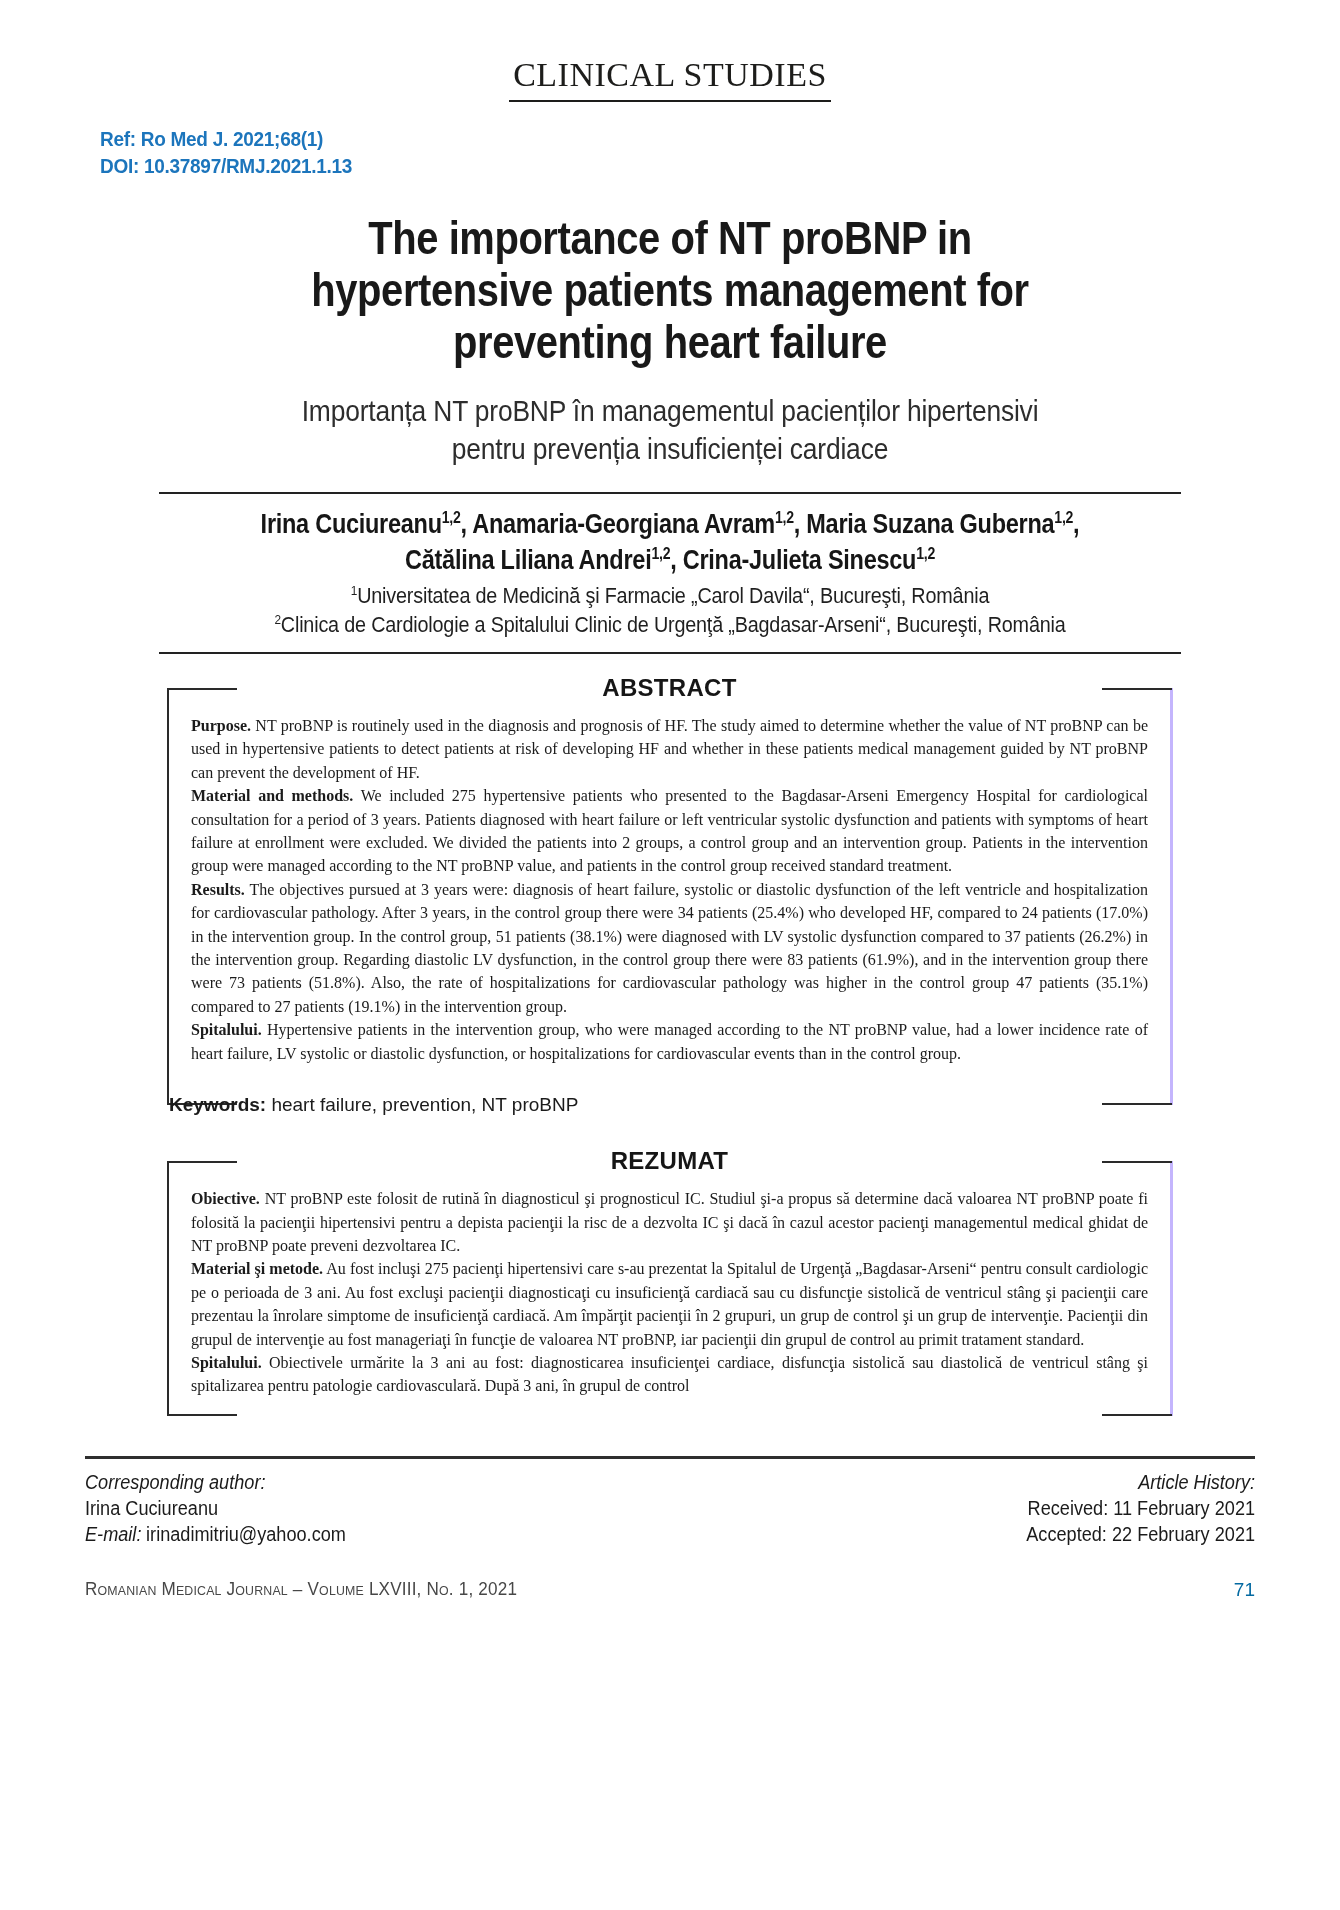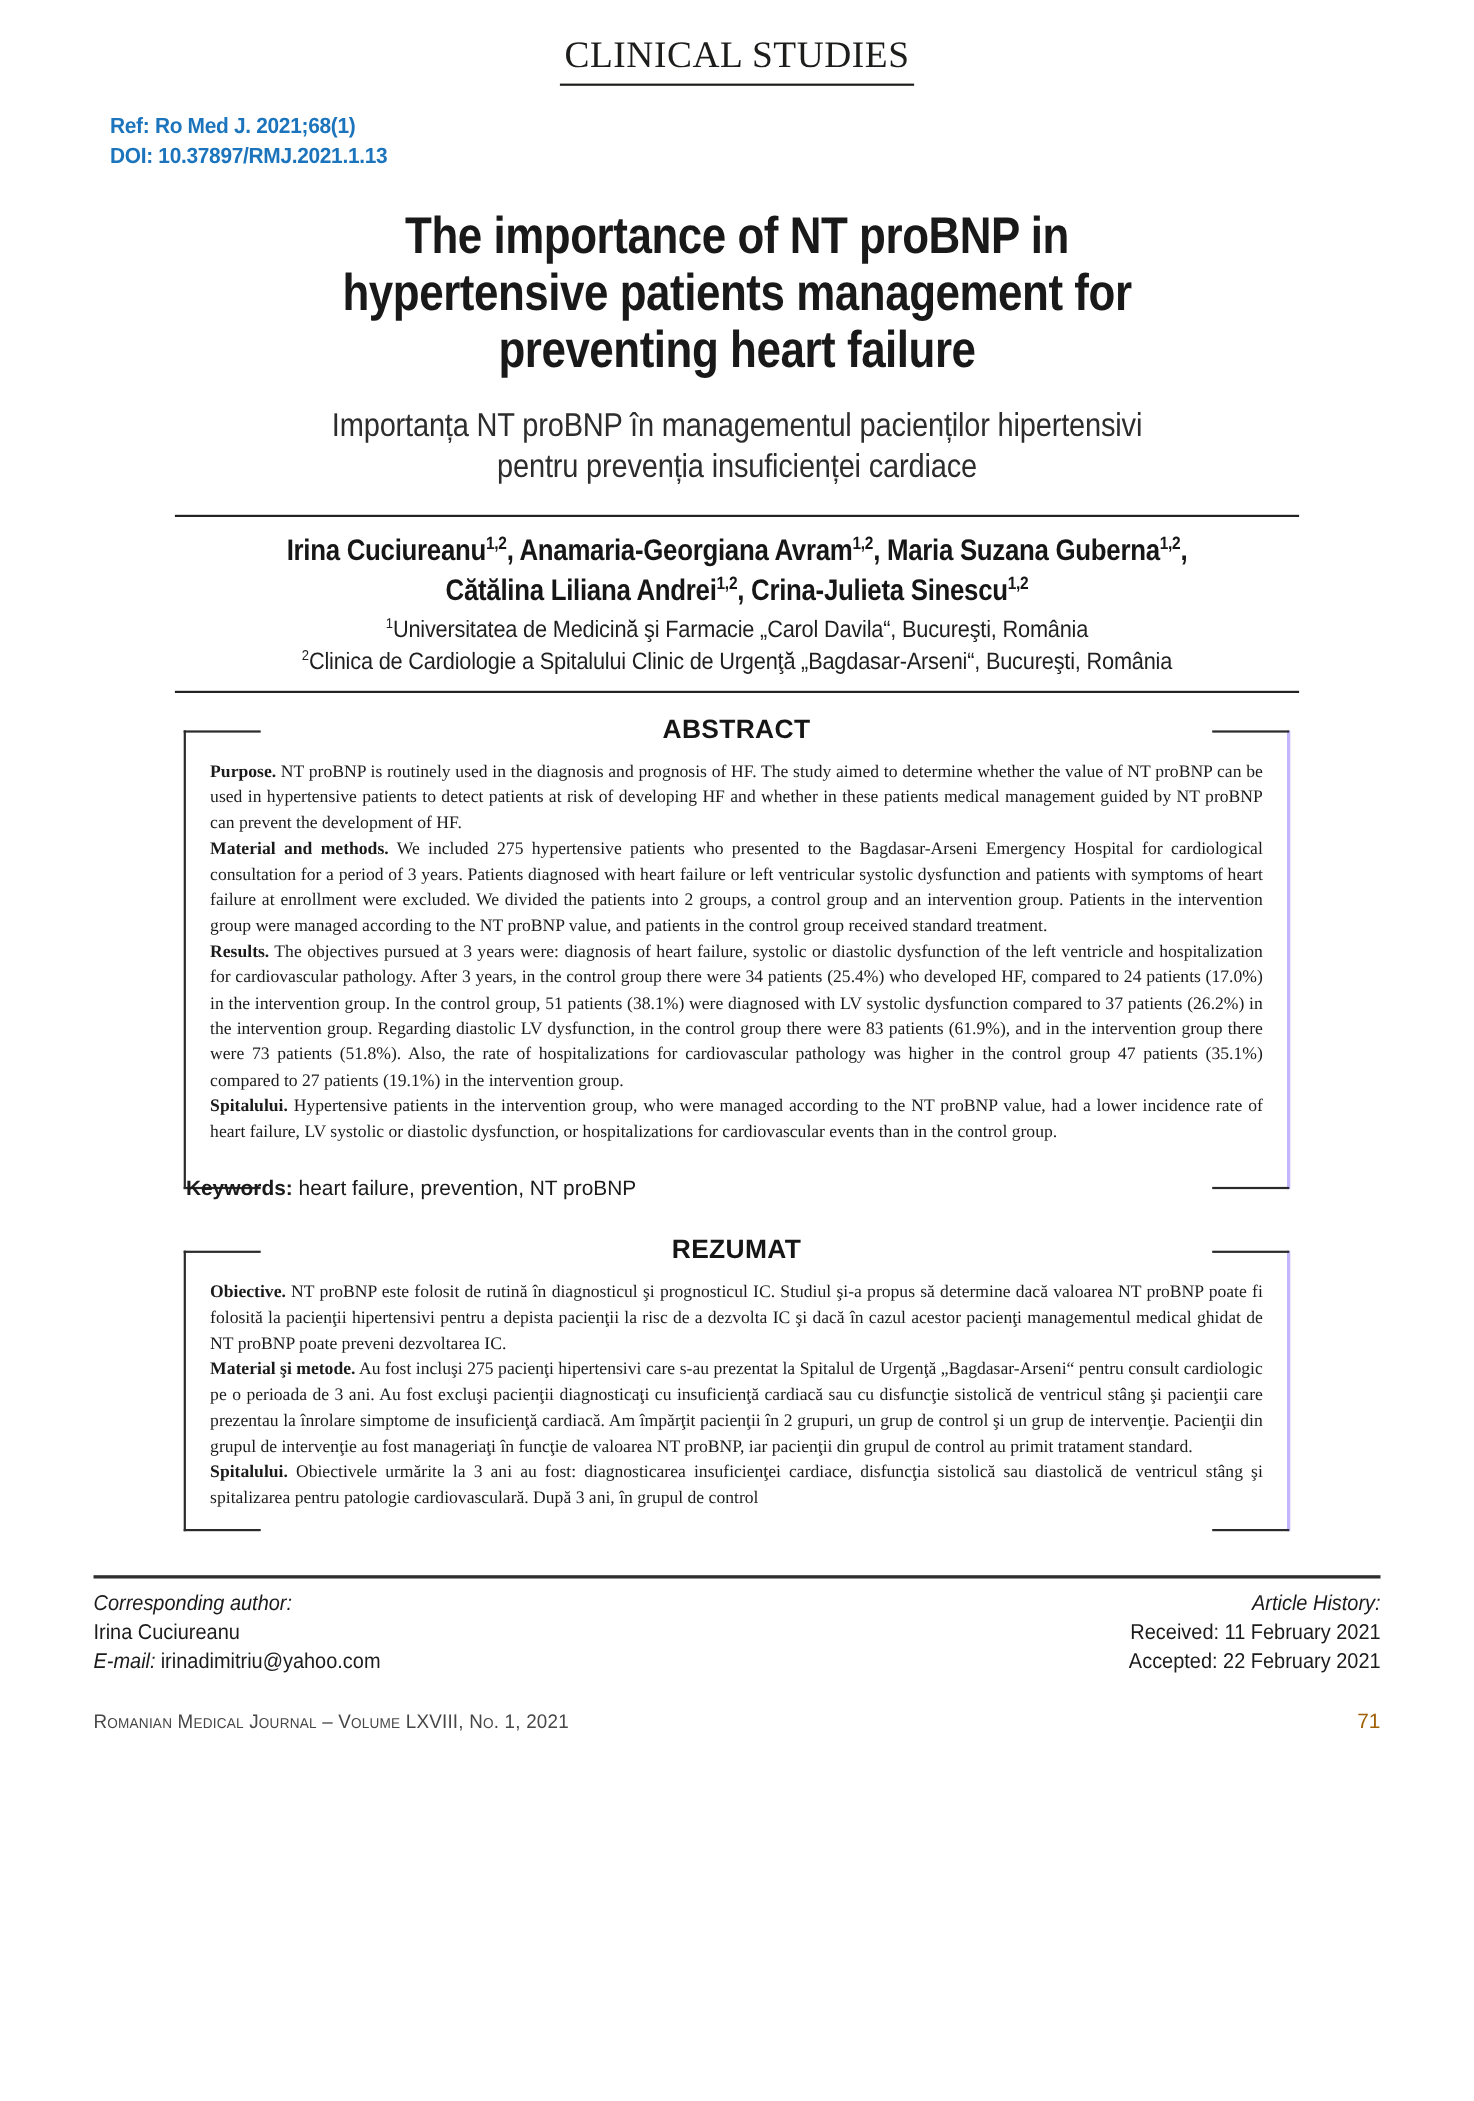--- a/index.html
+++ b/index.html
@@ -6,21 +6,21 @@
   .page{
     position:relative;
     width:1340px;height:1910px;
     background:#ffffff;
     overflow:hidden;
     font-family:"Liberation Sans", sans-serif;
     color:#1b1b1b;
     box-sizing:border-box;
   }
   
-  .banner-wrap{padding-top:32px;text-align:center;}
+  .banner-wrap{padding-top:56px;text-align:center;}
   .banner{
     display:inline-block;
     font-family:"Liberation Serif", serif;
     font-size:34px;letter-spacing:0.5px;color:#1d1d1b;
     border-bottom:2px solid #1d1d1b;padding:0 4px 6px 4px;
   }
   .ref-block{margin:24px 0 0 100px;}
   .ref-line{
     font-size:20px;font-weight:bold;line-height:27px;
     letter-spacing:-0.3px;color:#1c75bc;
@@ -83,21 +83,21 @@
   .footer-cols{display:flex;justify-content:space-between;width:1170px;margin:10px auto 16px auto;}
   .fc-left{font-size:19.5px;line-height:26px;transform:scaleX(0.93);transform-origin:0 0;}
   .fc-right{text-align:right;font-size:19.5px;line-height:26px;transform:scaleX(0.93);transform-origin:100% 0;}
   .italic{font-style:italic;}
   .email-value{margin-left:5px;}
   .footer-bottom{display:flex;justify-content:space-between;align-items:flex-start;width:1170px;margin:32px auto 0 auto;}
   .journal-line{
     font-variant:small-caps;font-size:18px;letter-spacing:0.2px;color:#474747;
     transform:scaleX(0.95);transform-origin:0 100%;
   }
-  .page-num{font-size:19px;color:#a16207;}
+  .page-num{font-size:19px;color:#0369a1;}
 </style>
 </head>
 <body>
 
 <div class="page">
 
   <div class="banner-wrap">
     <span class="banner">CLINICAL STUDIES</span>
   </div>
   <div class="ref-block">

